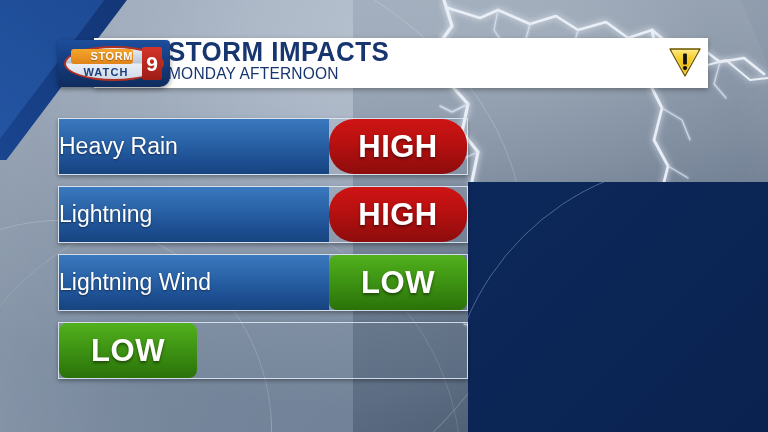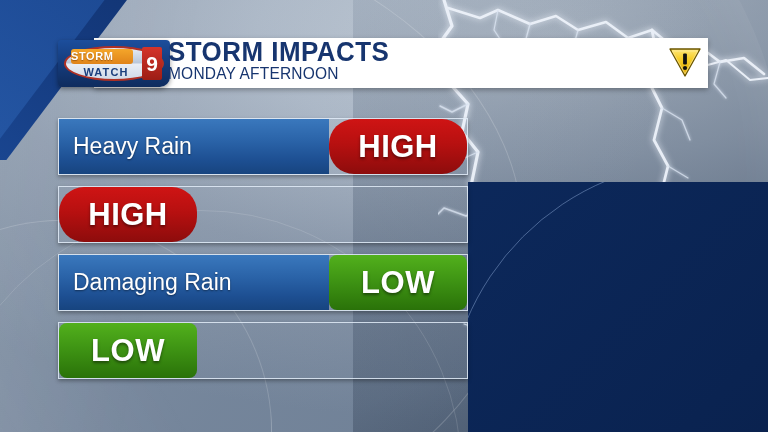--- a/index.html
+++ b/index.html
@@ -143,21 +143,21 @@
     border-radius:50%;
     background:linear-gradient(180deg,#e8edf4 0%,#b9c7da 48%,#e9eef5 52%,#cfdae8 100%);
     border:2px solid #b03024;
     box-sizing:border-box;
   }
   .logo-storm{
     position:absolute;left:13px;top:9px;width:62px;height:15px;
     background:linear-gradient(180deg,#f4a62a 0%,#e0841a 100%);
     border-radius:3px;
     color:#fff;font-size:11px;font-weight:bold;letter-spacing:.6px;
-    text-align:left;line-height:15px;
+    text-align:right;line-height:15px;
     text-shadow:0 1px 1px rgba(120,60,0,.6);
   }
   .logo-watch{
     position:absolute;left:13px;top:25px;width:70px;height:21px;
     color:#1b3f7d;font-size:11px;font-weight:bold;letter-spacing:1.1px;
     text-align:center;line-height:15px;
   }
   .logo-nine{
     position:absolute;left:84px;top:7px;width:20px;height:33px;
     background:linear-gradient(180deg,#d4342a 0%,#9d1d15 100%);
@@ -175,21 +175,20 @@
     position:relative;height:57px;margin-bottom:11px;
     display:flex;align-items:stretch;
     border:1px solid rgba(226,236,248,.85);
     box-shadow:0 2px 4px rgba(0,0,0,.33);
     box-sizing:border-box;
   }
   .row-label{
     flex:1 1 auto;
     background:linear-gradient(180deg,#3a78bd 0%,#2a63a8 40%,#1d4f92 75%,#17447f 100%);
     display:flex;align-items:center;
-    padding-left:14px;
     color:#fff;font-size:23px;
     text-shadow:0 1px 2px rgba(0,0,0,.45);
     overflow:hidden;
   }
   .row-badge{
     flex:0 0 138px;
     display:flex;align-items:center;justify-content:center;
     color:#fff;font-size:31px;font-weight:bold;letter-spacing:.5px;
     text-shadow:0 2px 3px rgba(0,0,0,.45);
   }
@@ -297,24 +296,25 @@
     <div class="title">STORM IMPACTS</div>
     <div class="subtitle">MONDAY AFTERNOON</div>
   </div>
 
   <div class="rows" id="rows">
       <div class="row">
         <div class="row-label">Heavy Rain</div>
         <div class="row-badge badge-high">HIGH</div>
       </div>
       <div class="row">
+        <div class="row-label">Lightning</div>
         <div class="row-badge badge-high">HIGH</div>
       </div>
       <div class="row">
-        <div class="row-label">Damaging Rain</div>
+        <div class="row-label">Lightning Wind</div>
         <div class="row-badge badge-low">LOW</div>
       </div>
       <div class="row">
         <div class="row-badge badge-low">LOW</div>
       </div>
     </div>
 
 </div>
 
 </body></html>

